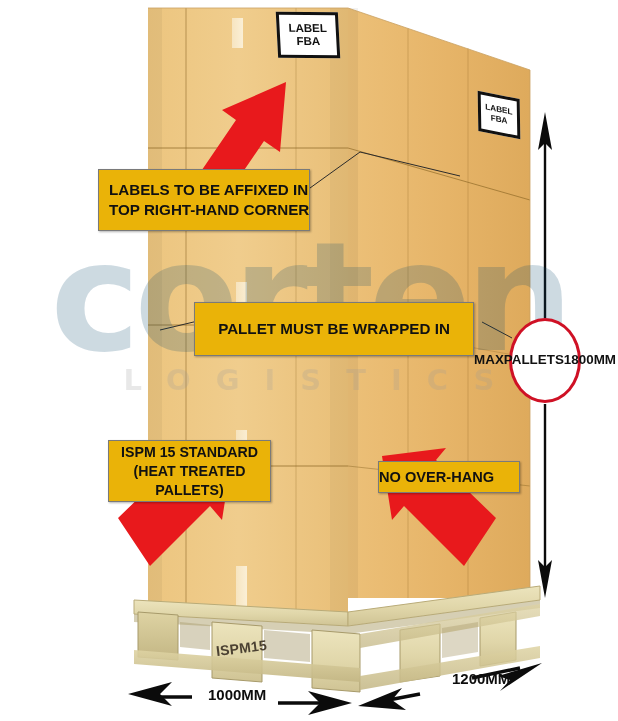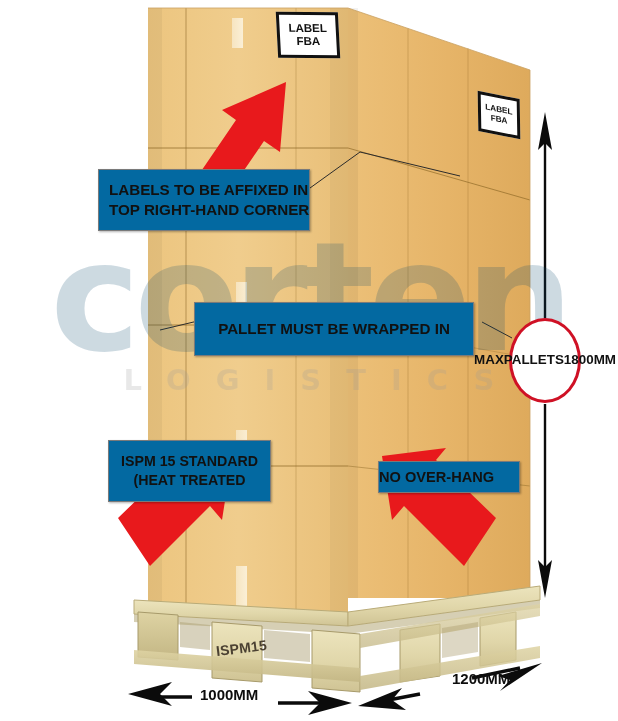--- a/index.html
+++ b/index.html
@@ -50,21 +50,21 @@
     text-indent:25px;
     color:#9a9a9a;
     opacity:.22;
     text-align:center;
     font-family:"DejaVu Sans", sans-serif;
   }
 
   
   .callout{
     position:absolute;
-    background:#0369a1;
+    background:#eab308;
     border:1px solid #7a7a7a;
     box-shadow:1px 1px 2px rgba(0,0,0,.30);
     color:#111111;
     font-weight:700;
     z-index:6;
     box-sizing:border-box;
     display:flex;
     flex-direction:column;
     justify-content:center;
   }
@@ -124,21 +124,21 @@
 
   
   .dim-text{
     position:absolute;
     z-index:6;
     color:#0d0d0d;
     font-weight:700;
     font-size:15px;
     white-space:nowrap;
   }
-  #dim-1000{left:200px; top:686px;}
+  #dim-1000{left:208px; top:686px;}
   #dim-1200{left:452px; top:670px;}
 
   
   #stamp-ispm15{
     position:absolute;
     left:216px; top:640px;
     z-index:4;
     color:#4b4132;
     font-weight:700;
     font-size:14px;
@@ -347,20 +347,21 @@
     <span>TOP RIGHT-HAND CORNER</span>
   </div>
 
   <div class="callout" id="callout-wrap">
     <span>PALLET MUST BE WRAPPED IN</span>
   </div>
 
   <div class="callout" id="callout-ispm">
     <span>ISPM 15 STANDARD</span>
     <span>(HEAT TREATED</span>
+    <span>PALLETS)</span>
   </div>
 
   <div class="callout" id="callout-overhang">
     <span>NO OVER-HANG</span>
   </div>
 
   <div id="badge-maxheight">
     <span>MAX</span>
     <span>PALLETS</span>
     <span>1800MM</span>

